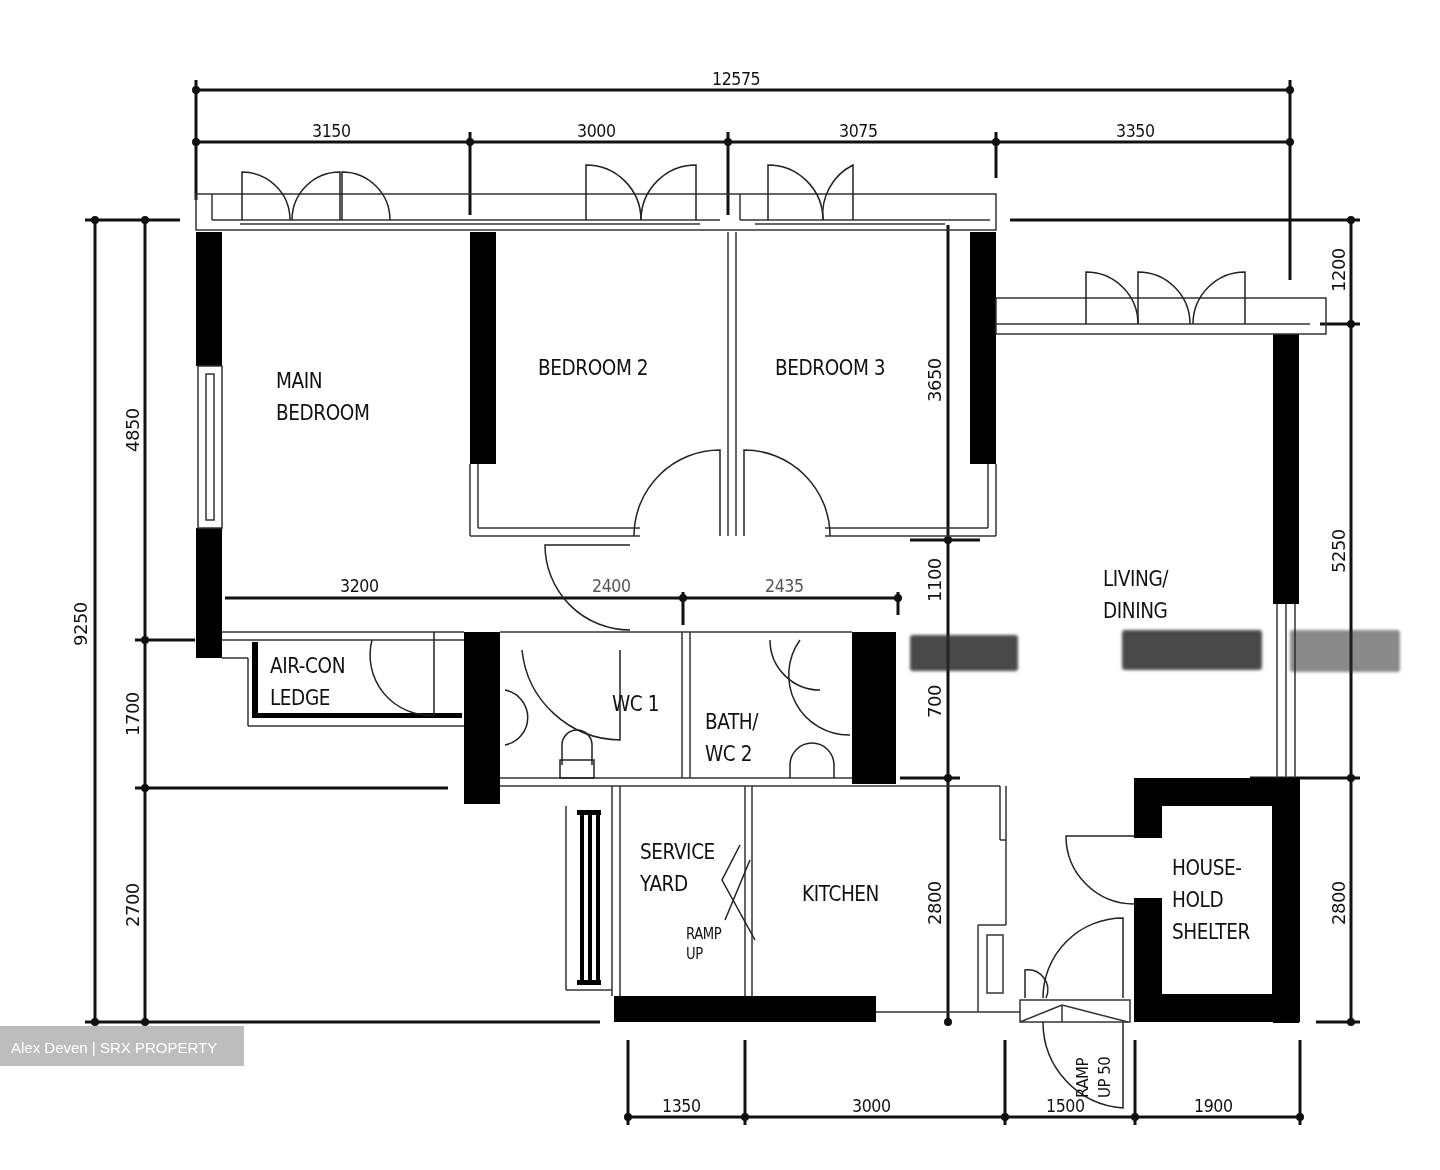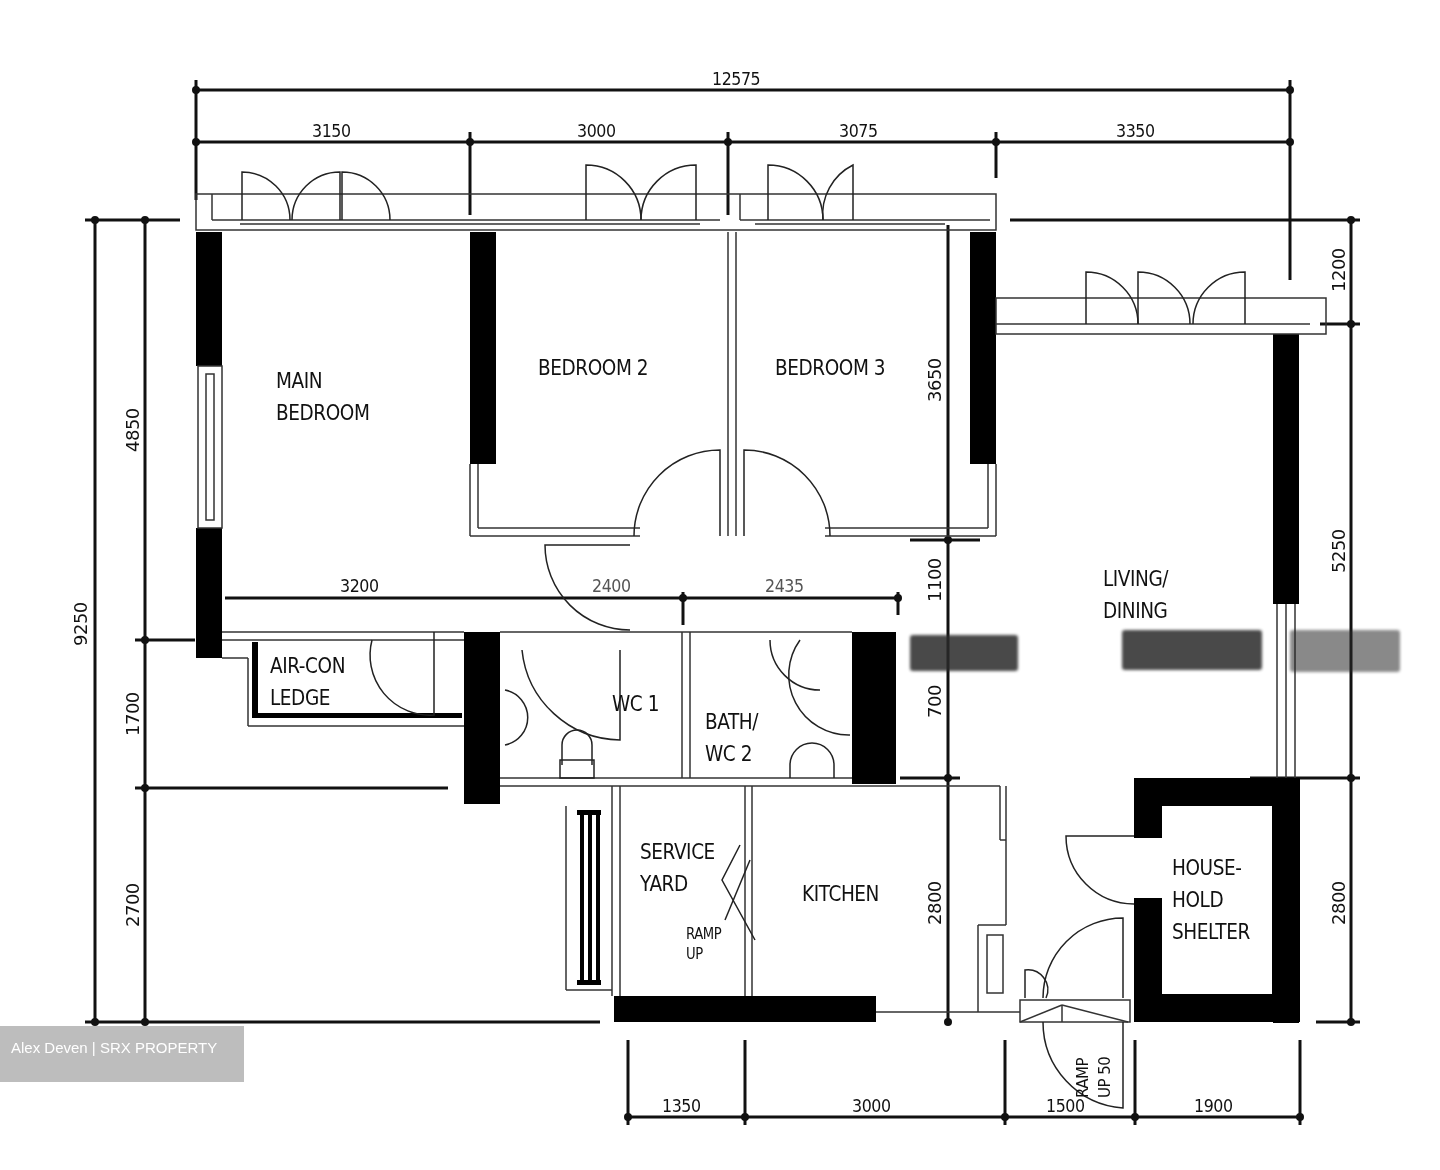--- a/index.html
+++ b/index.html
@@ -2,21 +2,21 @@
 <html><head>
 <meta charset="utf-8">
 <style>
   html, body { margin:0; padding:0; background:#ffffff; }
   body { width:1440px; height:1170px; position:relative; overflow:hidden; font-family:"Liberation Sans", sans-serif; }
   #plan { position:absolute; left:0; top:0; width:1440px; height:1170px; }
   .lbl { position:absolute; font-family:"DejaVu Sans", sans-serif; color:#111; font-size:21px; line-height:32px; letter-spacing:-0.5px; white-space:pre; transform:scaleX(0.88); transform-origin:left top; }
   .dim { position:absolute; font-family:"DejaVu Sans", sans-serif; color:#111; font-size:18px; letter-spacing:-0.5px; transform:scaleX(0.88); transform-origin:left top; }
   .vdim { position:absolute; font-family:"DejaVu Sans", sans-serif; color:#111; font-size:18px; letter-spacing:-0.5px; transform:rotate(-90deg); transform-origin:left top; }
   .small { font-size:15px; line-height:20px; }
-  .watermark { position:absolute; left:0; top:1026px; width:244px; height:56px; background:#bdbdbd; color:#ffffff; font-family:"Liberation Sans", sans-serif; font-size:15px; line-height:44px; padding-left:11px; box-sizing:border-box; }
+  .watermark { position:absolute; left:0; top:1026px; width:244px; height:40px; background:#bdbdbd; color:#ffffff; font-family:"Liberation Sans", sans-serif; font-size:15px; line-height:44px; padding-left:11px; box-sizing:border-box; }
   .blur { position:absolute; background:#2a2a2a; border-radius:3px; filter:blur(1.5px); opacity:0.85; }
 </style>
 </head>
 <body>
 
 <svg id="plan" viewBox="0 0 1440 1170" xmlns="http://www.w3.org/2000/svg">
   <g stroke="#111" fill="none" stroke-width="3">
 
     <line x1="196" y1="90" x2="1290" y2="90"></line>
     <line x1="196" y1="80" x2="196" y2="200"></line>

